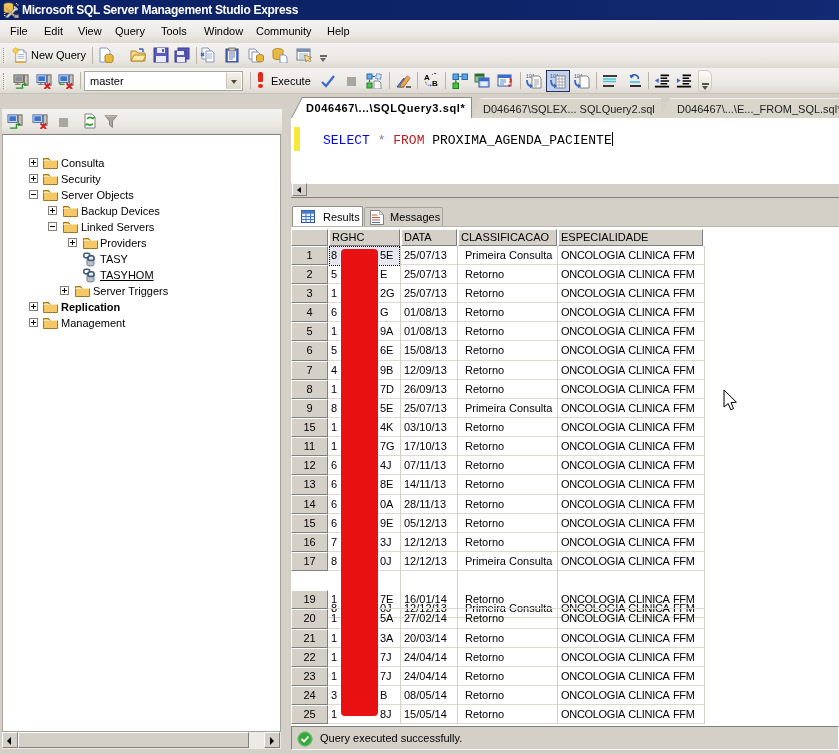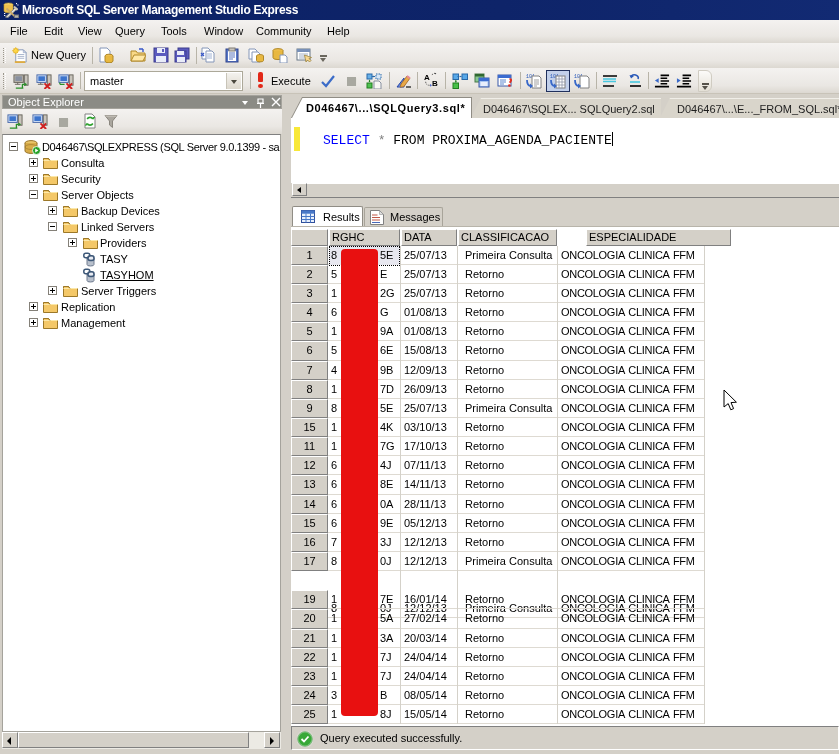--- a/index.html
+++ b/index.html
@@ -287,30 +287,20 @@
   </svg>
 
   <div class="abs" style="left:698px;top:2px;width:14px;height:22px;background:linear-gradient(#fcfbf9,#e4e0d6);border-radius:0 6px 6px 0;border:1px solid #d0ccc2;">
     <div class="abs" style="left:3px;top:12px;width:7px;height:1.5px;background:#55524a;"></div>
     <div class="abs" style="left:3px;top:15px;width:0;height:0;border:3.5px solid transparent;border-top:4px solid #55524a;"></div>
   </div>
 </div>
 
 <div class="abs" style="left:2px;top:94px;width:280px;height:658px;">
 
-  <div class="abs" style="left:0;top:1px;width:280px;height:14px;background:#8b8b85;border:1px solid #a5a39c;">
-    <span class="abs" style="left:5px;top:-1px;line-height:15px;color:#fff;font-size:11px;">Object Explorer</span>
-    <div class="abs" style="left:239px;top:5px;width:0;height:0;border:3.5px solid transparent;border-top:4px solid #fff;"></div>
-    <svg class="abs" style="left:253px;top:1px" width="10" height="12" viewBox="0 0 10 12">
-      <path d="M2 2 h5 v4 h-5 z M1 6.5 h7 M4.5 7 v4" fill="none" stroke="#fff" stroke-width="1.2"></path>
-    </svg>
-    <svg class="abs" style="left:268px;top:1px" width="10" height="11" viewBox="0 0 10 11">
-      <path d="M1 1 L9 9 M9 1 L1 9" stroke="#fff" stroke-width="1.4"></path>
-    </svg>
-  </div>
 
   <div class="abs tbgrad" style="left:0;top:15px;width:280px;height:25px;">
     <svg class="ico" style="left:5px;top:4px" width="18" height="18" viewBox="0 0 17 17">
       <rect x="1" y="2" width="10" height="8" fill="#d0e0f8" stroke="#4868a8"></rect>
       <rect x="2.5" y="3.5" width="7" height="5" fill="#3c74cc"></rect>
       <rect x="12" y="2" width="4" height="11" fill="#c8c4bc" stroke="#68645c"></rect>
       <path d="M3 16 h8 M10 16 v-4 h2" fill="none" stroke="#289028" stroke-width="1.4"></path>
       <path d="M12 10 l3 2 -3 2 z" fill="#289028"></path>
     </svg>
     <svg class="ico" style="left:30px;top:4px" width="18" height="18" viewBox="0 0 17 17">
@@ -327,33 +317,20 @@
       <path d="M11.6 6.8 l-1-2.6 2.6-0.4 z" fill="#2aa02a"></path>
       <path d="M4.4 9.7 l1 2.6 -2.6 0.4 z" fill="#2aa02a"></path>
     </svg>
     <svg class="ico" style="left:101px;top:4px" viewBox="0 0 16 16">
       <path d="M2 2.5 h12 L9.5 8 v6.5 l-3 -2.5 V8 z" fill="#aaa69e" stroke="#8a867e"></path>
       <path d="M2 2.5 h12 l-1 1.2 H3 z" fill="#c6c2ba"></path>
     </svg>
   </div>
 
   <div class="abs" style="left:0;top:40px;width:279px;height:598px;background:#fff;border:1px solid #a5a39c;border-top:1px solid #808080;overflow:hidden;">
-<div class="tree-row" style="left:0;top:4px;width:279px;">
-        <div class="pm" style="left:6px;">
-          <i></i>
-        </div>
-        <svg class="abs" style="left:21px;top:1px" width="17" height="15" viewBox="0 0 17 15">
-  <ellipse cx="7" cy="3" rx="6" ry="2.4" fill="#e8c468" stroke="#98742c"></ellipse>
-  <path d="M1 3 v8 a6 2.4 0 0 0 12 0 v-8" fill="#d8ac48" stroke="#98742c"></path>
-  <ellipse cx="7" cy="7" rx="6" ry="2.4" fill="none" stroke="#98742c" stroke-width="0.6"></ellipse>
-  <circle cx="12.5" cy="10.5" r="4" fill="#28a228" stroke="#fff" stroke-width="0.8"></circle>
-  <path d="M11.2 8.6 l3.2 1.9 -3.2 1.9 z" fill="#fff"></path>
-</svg>
-        <span class="abs" style="left:39px;top:0;letter-spacing:-0.35px;">D046467\SQLEXPRESS (SQL Server 9.0.1399 - sa</span>
-      </div>
 <div class="tree-row" style="left:0;top:20px;width:279px;">
         <div class="pm" style="left:26px;">
           <i></i>
           <b></b>
         </div>
         <svg class="abs" style="left:40px;top:2px" width="15" height="12" viewBox="0 0 15 12">
       <path d="M0.5 1.5 h5 l1.5 2 h7.5 v8 h-14 z" fill="#f4c868" stroke="#9c7828"></path>
       <path d="M0.5 3.5 h14" stroke="#fce8a8" stroke-width="1"></path>
       <path d="M0.5 1.5 h5 l1.5 2" fill="none" stroke="#9c7828"></path>
     </svg>
@@ -430,33 +407,33 @@
 <div class="tree-row" style="left:0;top:132px;width:279px;">
         <svg class="abs" style="left:80px;top:1px" width="14" height="15" viewBox="0 0 14 15">
   <path d="M4 6 v6.5 a3.5 1.5 0 0 0 7 0 V6" fill="#b8c0cc" stroke="#707c90"></path>
   <ellipse cx="7.5" cy="6" rx="3.5" ry="1.5" fill="#ccd4e0" stroke="#707c90"></ellipse>
   <rect x="0.8" y="1.2" width="6" height="4.6" rx="2" fill="none" stroke="#3d5878" stroke-width="1.5"></rect>
   <rect x="5" y="3.8" width="6" height="4.6" rx="2" fill="none" stroke="#3d5878" stroke-width="1.5"></rect>
   <rect x="5.9" y="4.7" width="4.2" height="2.8" rx="1.3" fill="#e8ecf4" stroke="none"></rect>
 </svg>
         <span class="abs" style="left:97px;top:0;text-decoration:underline;">TASYHOM</span>
       </div>
-<div class="tree-row" style="left:0;top:148px;width:279px;padding-left:17px;">
+<div class="tree-row" style="left:12px;top:148px;width:279px;padding-left:17px;">
         <div class="pm" style="left:45px;">
           <i></i>
           <b></b>
         </div>
         <svg class="abs" style="left:60px;top:2px" width="15" height="12" viewBox="0 0 15 12">
       <path d="M0.5 1.5 h5 l1.5 2 h7.5 v8 h-14 z" fill="#f4c868" stroke="#9c7828"></path>
       <path d="M0.5 3.5 h14" stroke="#fce8a8" stroke-width="1"></path>
       <path d="M0.5 1.5 h5 l1.5 2" fill="none" stroke="#9c7828"></path>
     </svg>
         <span class="abs" style="left:78px;top:0;">Server Triggers</span>
       </div>
-<div class="tree-row" style="left:0;top:164px;width:279px;">
+<div class="tree-row" style="left:0;top:164px;width:279px;font-weight:bold;">
         <div class="pm" style="left:26px;">
           <i></i>
           <b></b>
         </div>
         <svg class="abs" style="left:40px;top:2px" width="15" height="12" viewBox="0 0 15 12">
       <path d="M0.5 1.5 h5 l1.5 2 h7.5 v8 h-14 z" fill="#f4c868" stroke="#9c7828"></path>
       <path d="M0.5 3.5 h14" stroke="#fce8a8" stroke-width="1"></path>
       <path d="M0.5 1.5 h5 l1.5 2" fill="none" stroke="#9c7828"></path>
     </svg>
         <span class="abs" style="left:58px;top:0;">Replication</span>
@@ -496,21 +473,21 @@
   </div>
 
   <div class="abs" style="left:0;top:0;width:181px;height:21px;background:#908d85;clip-path:polygon(11px 0,100% 0,100% 100%,0 100%);"></div>
   <div class="abs" style="left:1px;top:1px;width:179px;height:20px;background:#fff;clip-path:polygon(10.5px 0,100% 0,100% 100%,0 100%);">
     <span class="abs" style="left:14px;top:0;line-height:20px;font-weight:bold;letter-spacing:0.6px;">D046467\...\SQLQuery3.sql*</span>
   </div>
 </div>
 
 <div class="abs" style="left:291px;top:118px;width:548px;height:65px;background:#fff;">
   <div class="abs" style="left:3px;top:9px;width:6px;height:24px;background:#f8e838;"></div>
-  <div class="abs" style="left:32px;top:15px;font-family:'Liberation Mono',monospace;font-size:13px;white-space:pre;"><span style="color:#0000ff;">SELECT</span> <span style="color:#808080;">*</span> <span style="color:#000000;">FROM</span> PROXIMA_AGENDA_PACIENTE</div>
+  <div class="abs" style="left:32px;top:15px;font-family:'Liberation Mono',monospace;font-size:13px;white-space:pre;"><span style="color:#0000ff;">SELECT</span> <span style="color:#808080;">*</span> <span style="color:#b91c1c;">FROM</span> PROXIMA_AGENDA_PACIENTE</div>
   <div class="abs" style="left:321px;top:14px;width:1px;height:14px;background:#000;"></div>
 </div>
 
 <div class="abs" style="left:291px;top:183px;width:548px;height:14px;background:#d6d2c9;">
   <div class="abs" style="left:1px;top:0;width:15px;height:13px;background:#d4d0c8;border:1px solid;border-color:#fff #808080 #808080 #fff;">
     <div class="abs" style="left:4px;top:3px;width:0;height:0;border:3.5px solid transparent;border-right:4px solid #000;border-left:none;"></div>
   </div>
   <div class="abs" style="left:16px;top:0;width:532px;height:13px;background:#d4d0c8;border-top:1px solid #fff;"></div>
 </div>
 
@@ -537,21 +514,21 @@
   </div>
 
   <div class="abs" style="left:0;top:19px;width:548px;height:500px;background:#fff;border-top:1px solid #b8b4aa;"></div>
 </div>
 
 <div class="abs" style="left:291px;top:229px;width:413px;height:17px;">
   <div class="hcell" style="left:0;width:37px;"></div>
   <div class="hcell" style="left:38px;width:71px;">RGHC</div>
   <div class="hcell" style="left:110px;width:56px;">DATA</div>
   <div class="hcell" style="left:167px;width:99px;">CLASSIFICACAO</div>
-  <div class="hcell" style="left:267px;width:145px;margin-left:28px;">ESPECIALIDADE</div>
+  <div class="hcell" style="left:267px;width:145px;">ESPECIALIDADE</div>
 </div>
 
 <div style="position:absolute;left:291px;top:245.7px;width:413px;height:19.14px;box-shadow:inset 0 -1px 0 #dedad2;">
   <div class="rn">1</div>
   <div class="gc" style="left:38px;width:71px;padding-left:2px;background:#e7e7ef;">8<span style="position:absolute;left:51px;">5E</span></div>
   <div class="gc" style="left:110px;width:56px;padding-left:3px;">25/07/13</div>
   <div class="gc" style="left:167px;width:99px;padding-left:7px;">Primeira Consulta</div>
   <div class="gc" style="left:267px;width:145px;padding-left:3px;letter-spacing:-0.3px;word-spacing:1.2px;">ONCOLOGIA CLINICA FFM</div>
 </div>
 <div style="position:absolute;left:291px;top:264.8px;width:413px;height:19.14px;box-shadow:inset 0 -1px 0 #dedad2;">

